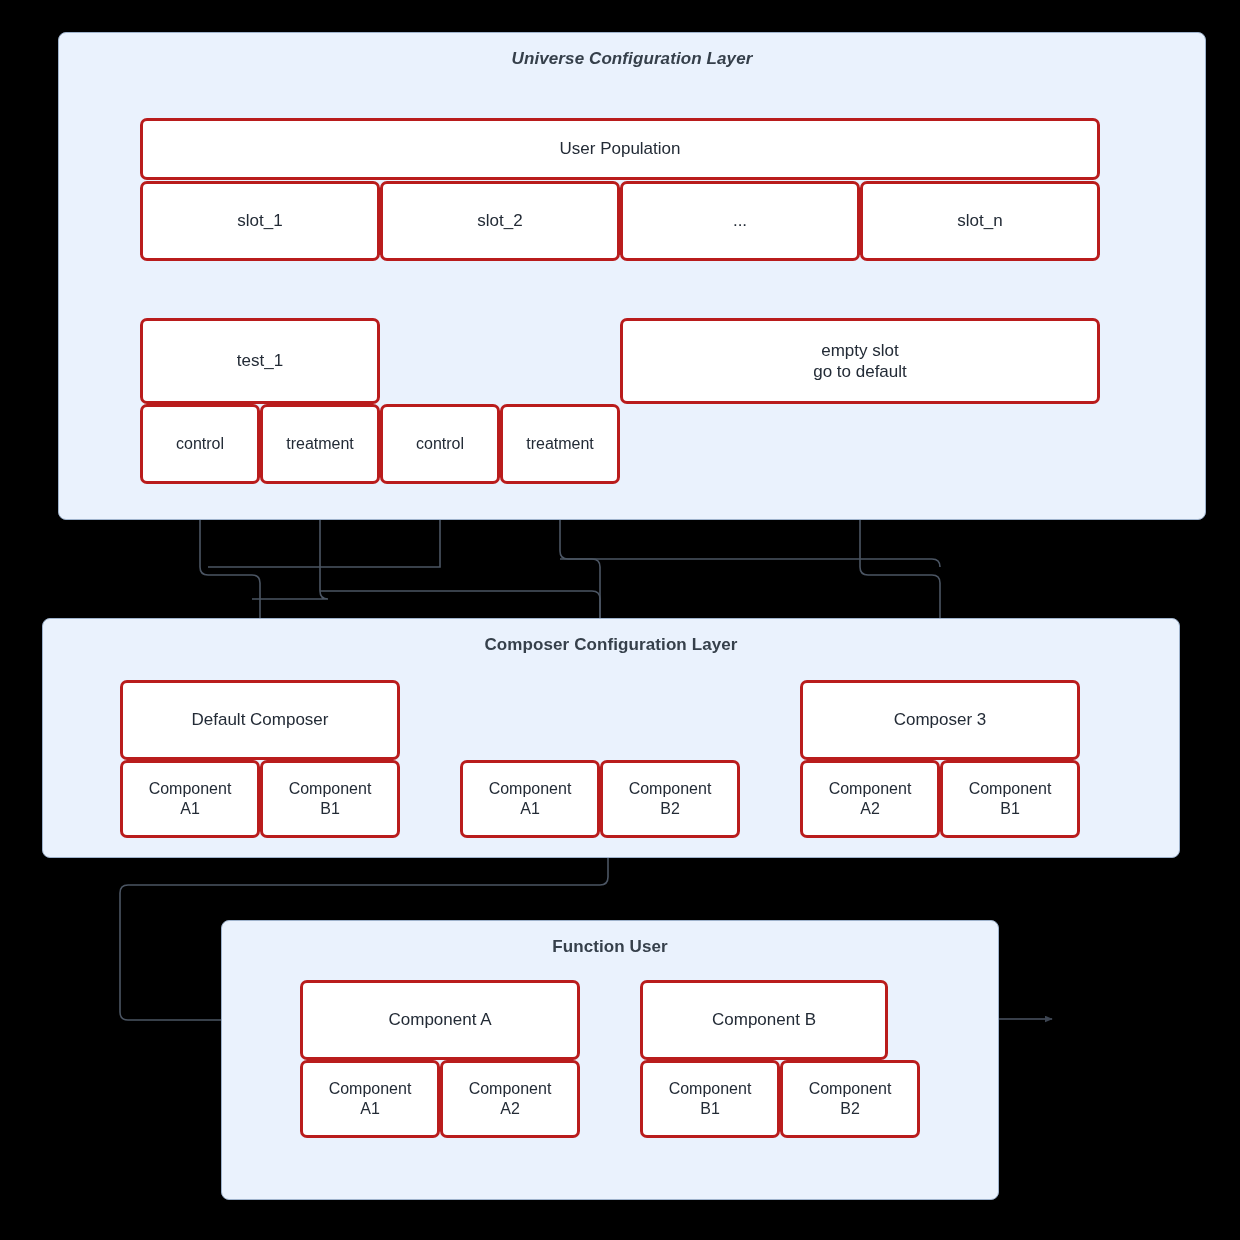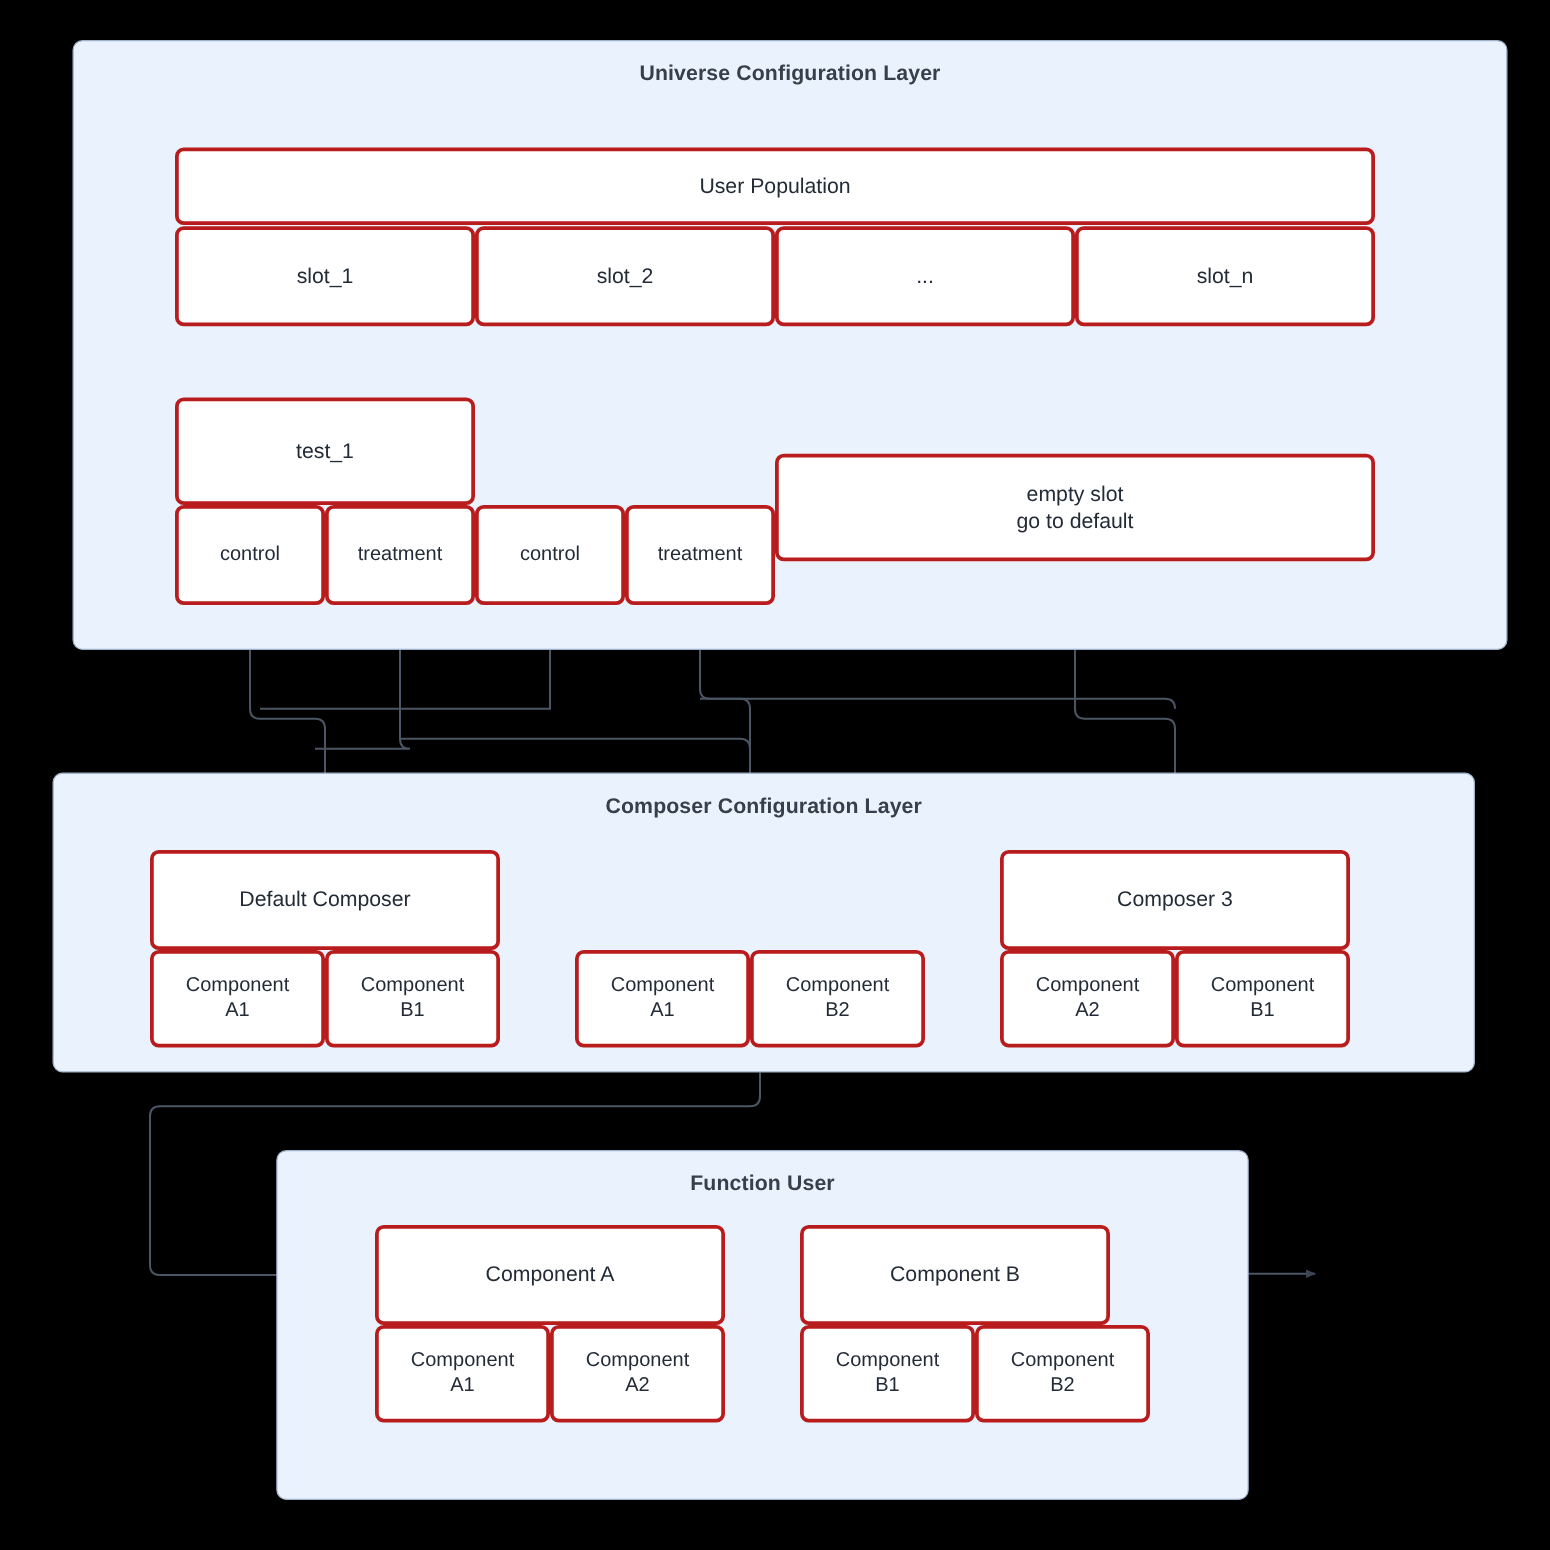--- a/index.html
+++ b/index.html
@@ -38,21 +38,21 @@
     display:flex;
     align-items:center;
     justify-content:center;
     text-align:center;
     color:#232b36;
     font-size:17px;
     line-height:1.25;
     white-space:pre-line;
   }
   .box.small{font-size:16px;}
-  .box.pad{padding:0 6px;margin-top:45px;}
+  .box.pad{padding:0 6px;}
   
   #wires{position:absolute;left:0;top:0;width:1240px;height:1240px;pointer-events:none;}
   .wire{fill:none;stroke:#4b5563;stroke-width:1.6;}
   .wire-head{fill:#3d4552;}
 </style>
 </head>
 <body>
 
 <div id="canvas">
 
@@ -83,21 +83,21 @@
     <path class="wire" d="M560,559 L932,559 Q940,559 940,567"></path>
 
     <path class="wire" d="M608,858 L608,877 Q608,885 600,885 L128,885 Q120,885 120,893 L120,1012 Q120,1020 128,1020 L292,1020" marker-end="url(#ah)"></path>
 
     <path class="wire" d="M582,1019 L632,1019" marker-end="url(#ah)"></path>
 
     <path class="wire" d="M920,1019 L1052,1019" marker-end="url(#ah)"></path>
   </svg>
 
   <div class="layer" style="left:58px; top:32px; width:1148px; height:488px;">
-    <div class="layer-title" style="top:16px;">Universe Configuration Layer</div>
+    <div class="layer-title" style="top:16px;font-style:italic;">Universe Configuration Layer</div>
   </div>
 
   <div class="box" style="left:140px; top:118px; width:960px; height:62px;">User Population</div>
 
   <div class="box" style="left:140px; top:181px; width:240px; height:80px;">slot_1</div>
   <div class="box" style="left:380px; top:181px; width:240px; height:80px;">slot_2</div>
   <div class="box" style="left:620px; top:181px; width:240px; height:80px;">...</div>
   <div class="box" style="left:860px; top:181px; width:240px; height:80px;">slot_n</div>
 
   <div class="box" style="left:140px; top:318px; width:240px; height:86px;">test_1</div>

